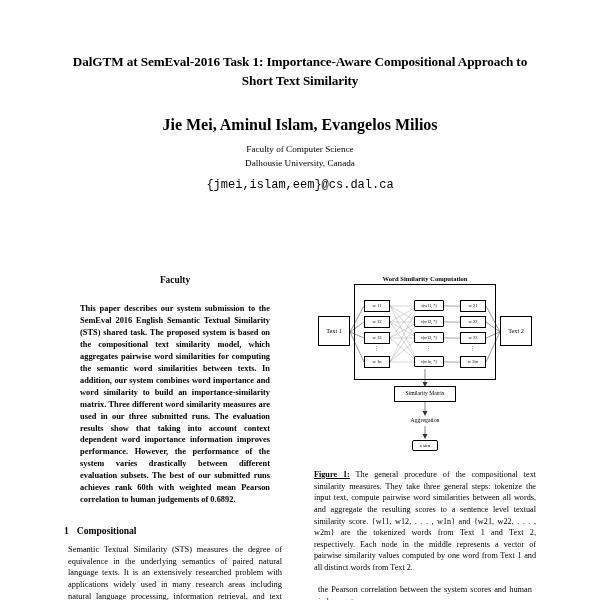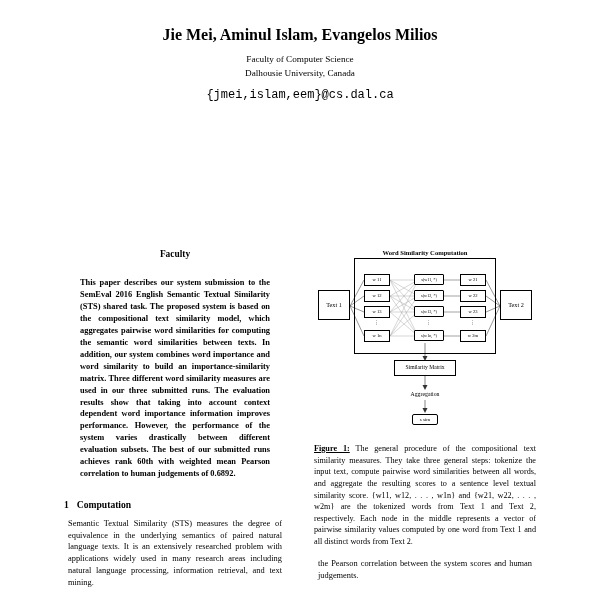--- a/index.html
+++ b/index.html
@@ -189,40 +189,41 @@
     width: 222px;
     height: 185px;
     overflow: visible;
   }
 </style>
 </head>
 <body>
 
 <div class="page">
 
+  <div class="title">DalGTM at SemEval-2016 Task 1: Importance-Aware Compositional Approach to Short Text Similarity</div>
 
   <div class="authors">Jie Mei, Aminul Islam, Evangelos Milios</div>
 
   <div class="affil">
     <div>Faculty of Computer Science</div>
     <div>Dalhousie University, Canada</div>
   </div>
 
   <div class="email">{jmei,islam,eem}@cs.dal.ca</div>
 
   <div class="columns">
 
     <div class="col col-left">
       <div class="section-head">Faculty</div>
       <div class="abstract-body">
         <p class="body-p">This paper describes our system submission to the SemEval 2016 English Semantic Textual Similarity (STS) shared task. The proposed system is based on the compositional text similarity model, which aggregates pairwise word similarities for computing the semantic word similarities between texts. In addition, our system combines word importance and word similarity to build an importance-similarity matrix. Three different word similarity measures are used in our three submitted runs. The evaluation results show that taking into account context dependent word importance information improves performance. However, the performance of the system varies drastically between different evaluation subsets. The best of our submitted runs achieves rank 60th with weighted mean Pearson correlation to human judgements of 0.6892.</p>
       </div>
 
       <div class="sec-title">
-        <span class="num">1</span><span>Computation</span>
+        <span class="num">1</span><span>Compositional</span>
       </div>
       <p class="body-p">Semantic Textual Similarity (STS) measures the degree of equivalence in the underlying semantics of paired natural language texts. It is an extensively researched problem with applications widely used in many research areas including natural language processing, information retrieval, and text mining.</p>
     </div>
 
     <div class="col col-right">
 
       <div class="figure-wrap">
 
         <div class="fig-title">Word Similarity Computation</div>
 

